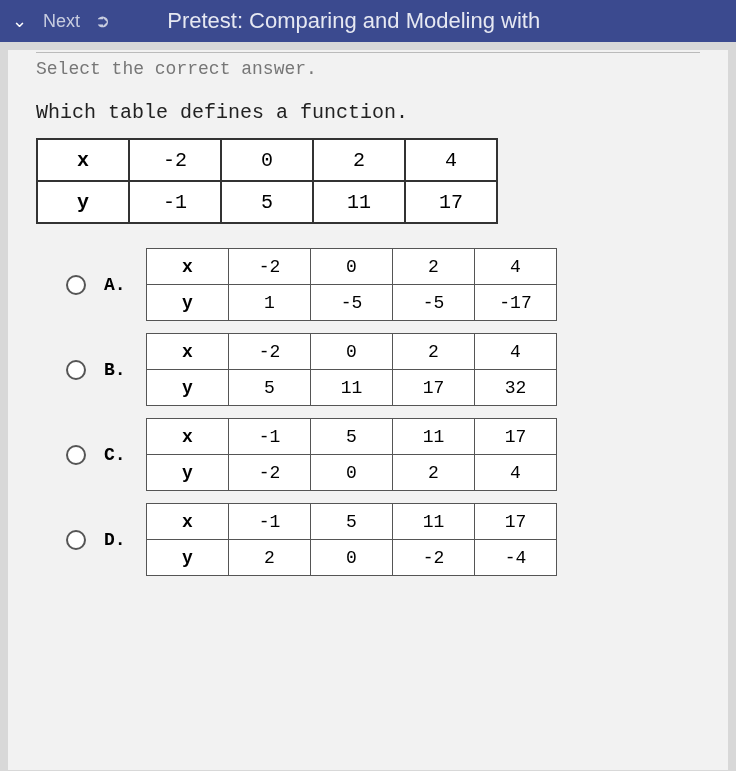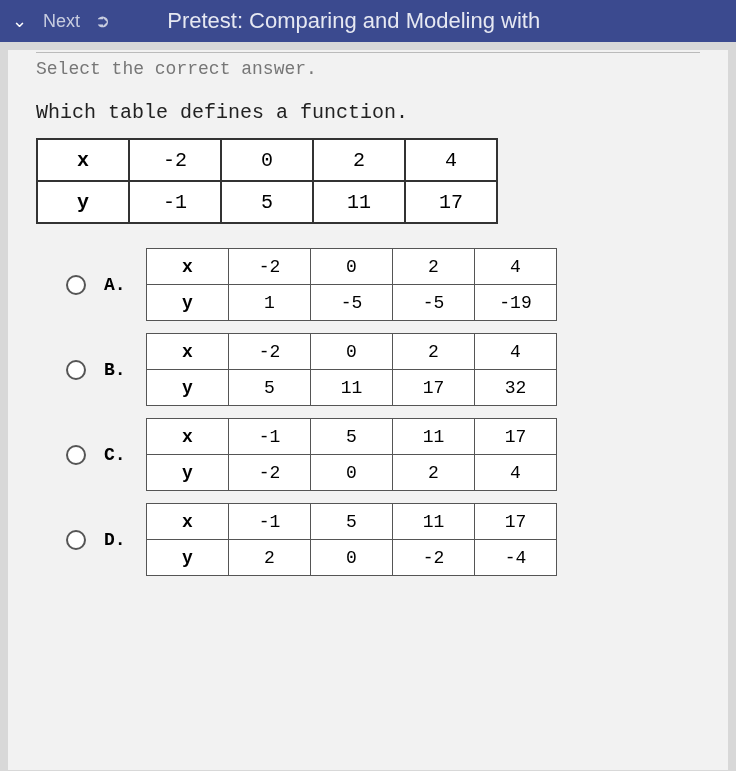--- a/index.html
+++ b/index.html
@@ -168,21 +168,21 @@
           <td>-2</td>
           <td>0</td>
           <td>2</td>
           <td>4</td>
         </tr>
         <tr>
           <td class="header-cell">y</td>
           <td>1</td>
           <td>-5</td>
           <td>-5</td>
-          <td>-19</td>
+          <td>-17</td>
         </tr>
       </tbody>
         </table>
     </div>
 
     <div class="option">
       <div class="radio"></div>
       <div class="option-label">B.</div>
       <table class="option-table">
         <tbody>

